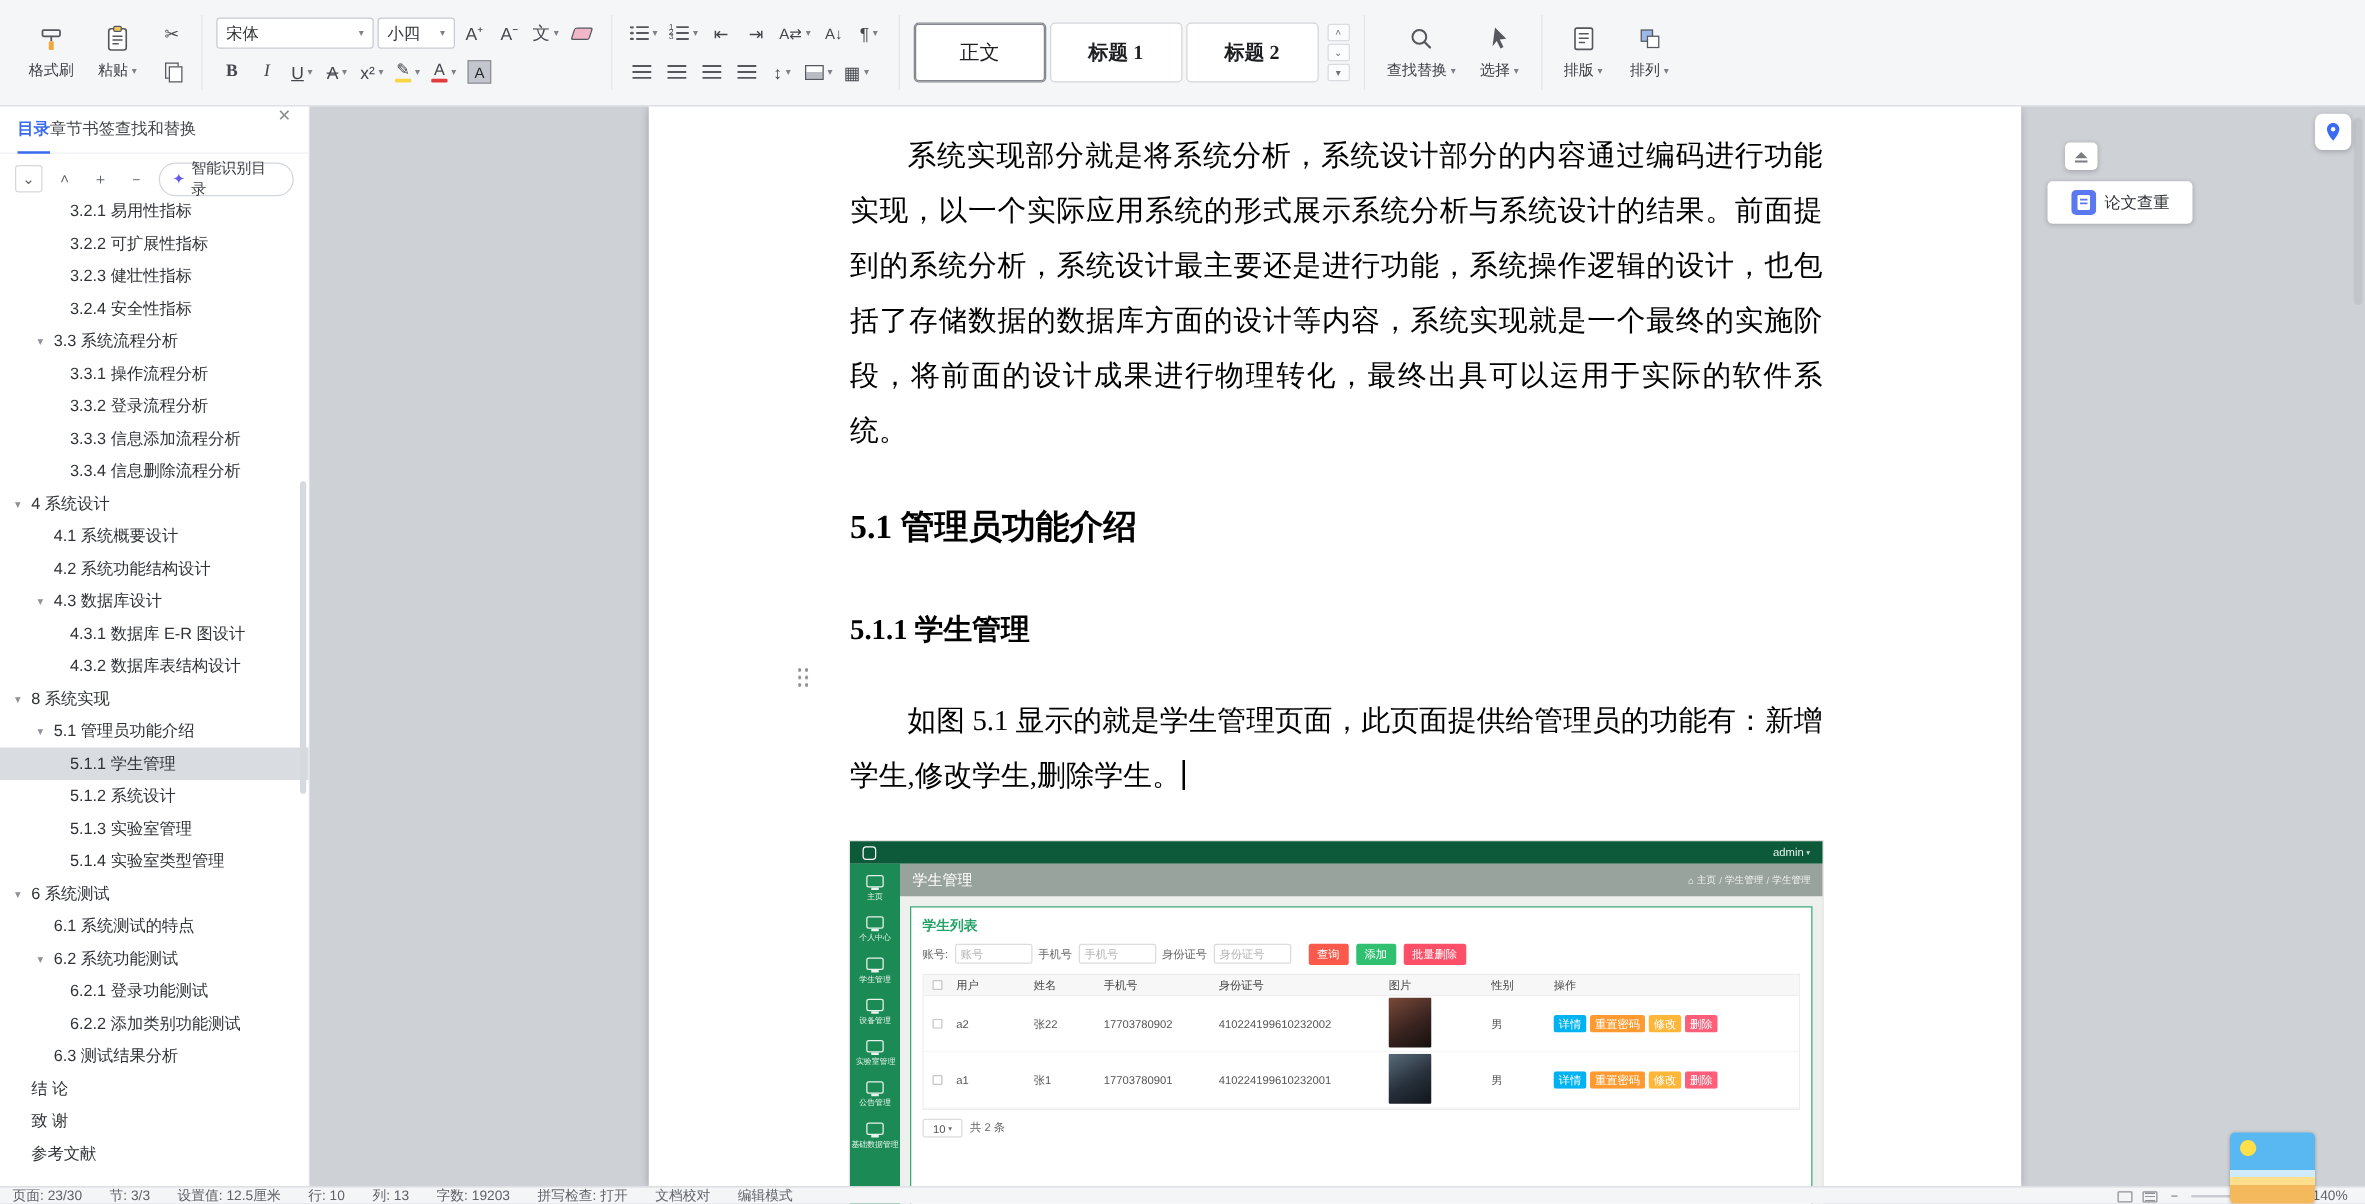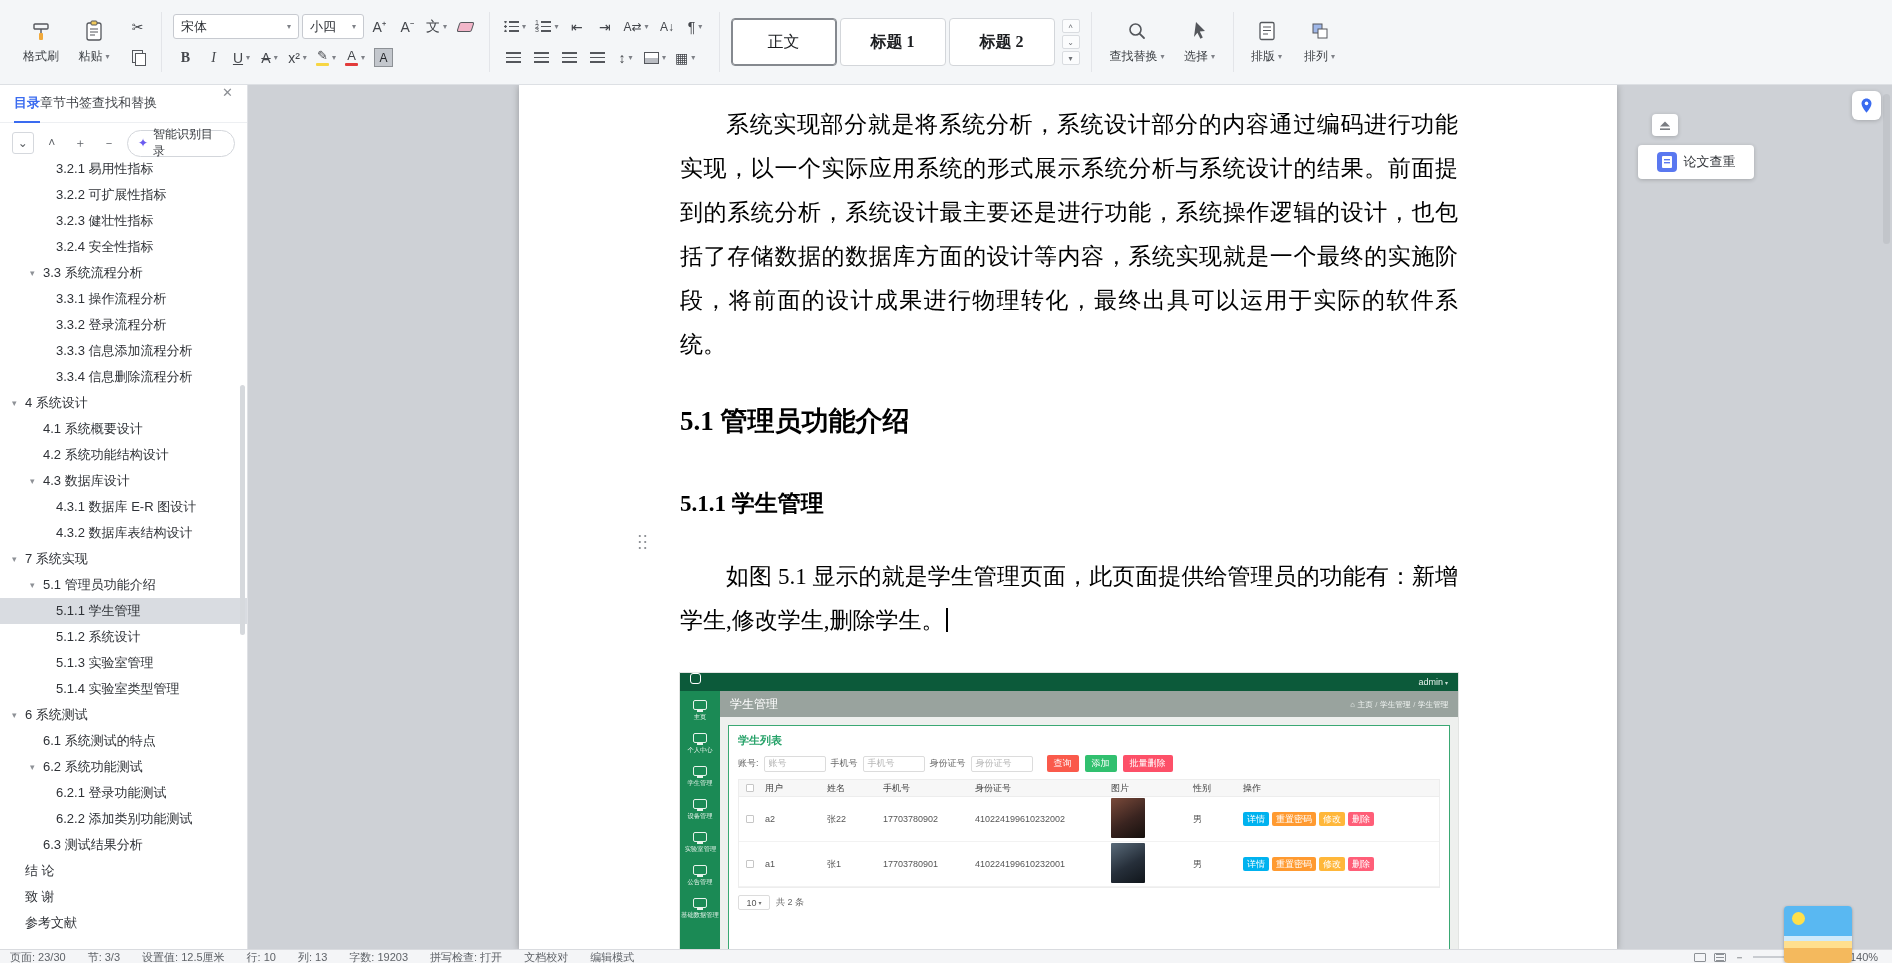--- a/index.html
+++ b/index.html
@@ -69,38 +69,38 @@
 .content{position:absolute;left:161px;top:0;width:778px;padding-top:18px}
 .para{font-family:"Liberation Serif","DejaVu Serif",serif;font-size:23px;line-height:44px;text-align:justify;text-indent:2em;color:#000}
 .h-major{font-family:"Liberation Serif","DejaVu Serif",serif;font-size:27px;line-height:40px;font-weight:bold;color:#000;margin-top:34px}
 .h-minor{font-family:"Liberation Serif","DejaVu Serif",serif;font-size:23px;line-height:34px;font-weight:bold;color:#000;margin-top:46px}
 .p2{margin-top:34px}
 .caret-bar{display:inline-block;width:2px;height:24px;background:#000;vertical-align:-4px;margin-left:1px}
 .drag-handle{position:absolute;left:118px;top:448px;width:11px;height:17px;background-image:radial-gradient(#8f9297 1.2px,transparent 1.4px);background-size:5.5px 6px}
 
 
 .shot{margin-top:30px;width:778px;height:326px;position:relative;box-shadow:0 0 0 1px #e2e4e2;font-family:"Liberation Sans",sans-serif;background:#eef0ee;display:flex;flex-direction:column}
-.shot-top{height:18px;background:#0c5a3a;display:flex;justify-content:space-between;padding:0 10px;flex:none}
+.shot-top{height:18px;background:#0c5a3a;display:flex;align-items:center;justify-content:space-between;padding:0 10px;flex:none}
 .app-logo{width:11px;height:11px;border:1.5px solid #fff;border-radius:3px}
 .shot-user{color:#e9f3ee;font-size:9px;display:flex;align-items:center}
 .dd2::after{content:"▾";font-size:6px;margin-left:2px;opacity:.85}
 .shot-body{flex:1;display:flex;min-height:0}
 .shot-side{width:40px;background:#1b8a55;display:flex;flex-direction:column;align-items:center;padding-top:3px;flex:none}
 .side-item{display:flex;flex-direction:column;align-items:center;padding:5.5px 0;width:100%}
 .mon{width:14px;height:10px;border:1.2px solid #e8f4ec;border-radius:2px;position:relative;margin-bottom:3px}
 .mon::after{content:"";position:absolute;left:3px;right:3px;bottom:-3px;height:1.4px;background:#e8f4ec}
 .side-label{font-size:9px;color:#e8f4ec;line-height:1;transform:scale(.7);white-space:nowrap}
 .shot-main{flex:1;display:flex;flex-direction:column;min-width:0}
 .shot-header{height:26px;background:#99a39e;display:flex;align-items:center;justify-content:space-between;padding:0 10px;flex:none}
 .shot-title{color:#fff;font-size:12px}
 .shot-crumb{color:#f0f4f2;font-size:9px;display:flex;align-items:center;gap:3px;transform:scale(.85);transform-origin:right center}
 .crumb-sep{opacity:.8}
 .shot-panel{margin:8px;background:#fff;border:1px solid #3aa873;flex:1;padding:7px 9px;position:relative;display:flex;flex-direction:column}
 .panel-title{color:#26a269;font-size:11px;font-weight:bold;margin-bottom:7px}
-.filter-row{display:flex;align-items:center;gap:6px;font-size:9px;color:#666}
+.filter-row{display:flex;align-items:flex-start;gap:6px;font-size:9px;color:#666}
 .filters{display:flex;align-items:center;gap:5px}
 .f-label{white-space:nowrap}
 .f-input{width:62px;height:16px;border:1px solid #dcdcdc;border-radius:2px;font-size:9px;padding:0 4px;color:#b5b5b5;display:inline-flex;align-items:center;white-space:nowrap;overflow:hidden}
 .btn-s,.btn-a,.btn-d{height:17px;border-radius:2px;color:#fff;font-size:9px;padding:0 7px;display:inline-flex;align-items:center;white-space:nowrap}
 .btn-s{background:#fa5a4b;margin-left:8px}
 .btn-a{background:#31c06f}
 .btn-d{background:#fd5068}
 .shot-table{margin-top:7px;border:1px solid #ededed;font-size:9px;color:#555}
 .t-head{display:flex;align-items:center;background:#f7f7f7;height:17px;border-bottom:1px solid #ededed;color:#444}
 .t-row{display:flex;align-items:center;height:45px;border-bottom:1px solid #f2f2f2;background:#fff}
@@ -401,21 +401,21 @@
       <div class="toc-item lvl3">
         <span class="tri"></span>
         <span class="toc-label">4.3.1 数据库 E-R 图设计</span>
       </div>
       <div class="toc-item lvl3">
         <span class="tri"></span>
         <span class="toc-label">4.3.2 数据库表结构设计</span>
       </div>
       <div class="toc-item lvl1">
         <span class="tri">▾</span>
-        <span class="toc-label">7 系统实现</span>
+        <span class="toc-label">8 系统实现</span>
       </div>
       <div class="toc-item lvl2">
         <span class="tri">▾</span>
         <span class="toc-label">5.1 管理员功能介绍</span>
       </div>
       <div class="toc-item lvl3 active">
         <span class="tri"></span>
         <span class="toc-label">5.1.1 学生管理</span>
       </div>
       <div class="toc-item lvl3">

